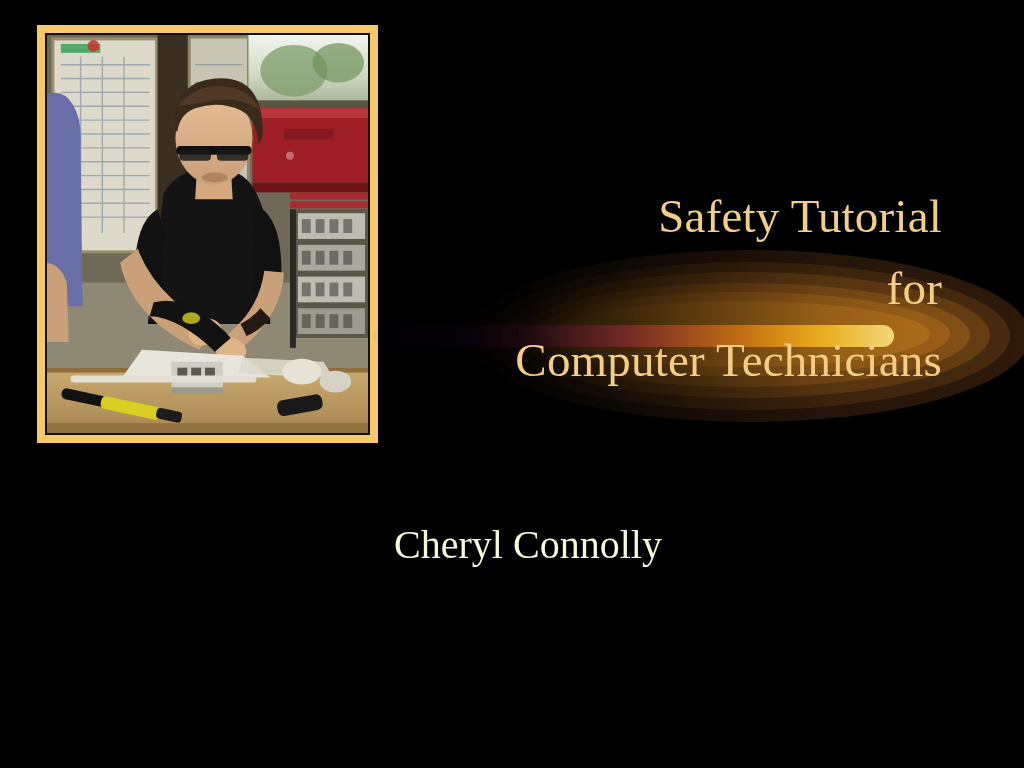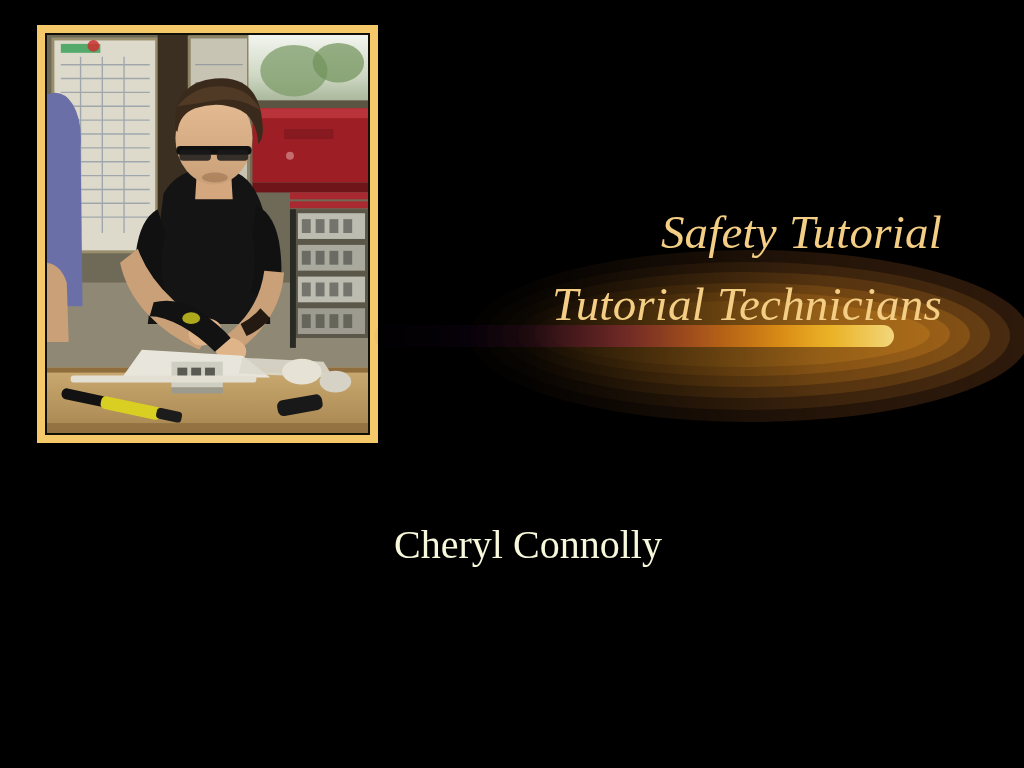--- a/index.html
+++ b/index.html
@@ -57,24 +57,23 @@
     top: 240px;
     width: 700px;
     height: 185px;
     pointer-events: none;
   }
 
   
   .title-block {
     position: absolute;
     left: 300px;
-    top: 196px;
+    top: 180px;
     width: 642px;
     text-align: right;
-    font-style: italic;
     font-size: 47px;
     line-height: 72px;
     color: #F4CE84;
     letter-spacing: 0.2px;
     white-space: nowrap;
   }
   .title-line { display: block; }
 
   
   .author-block {
@@ -305,20 +304,21 @@
       <ellipse cx="410" cy="94" rx="190" ry="33" fill="#bd781d"></ellipse>
     </g>
 
     <g mask="url(#barMask)">
       <rect x="44" y="85" width="520" height="22" rx="11" fill="url(#barGrad)"></rect>
     </g>
   </svg>
 
   <div class="title-block">
     <span class="title-line">Safety Tutorial</span>
-    <span class="title-line">Tutorial Technicians</span>
+    <span class="title-line">for</span>
+    <span class="title-line">Computer Technicians</span>
   </div>
 
   <div class="author-block">
     <span class="author-line">Cheryl Connolly</span>
   </div>
 
 </div>
 
 </body></html>

